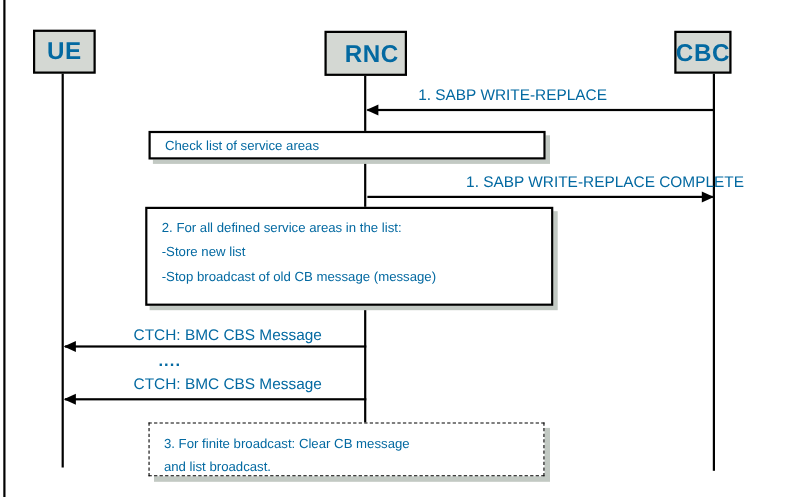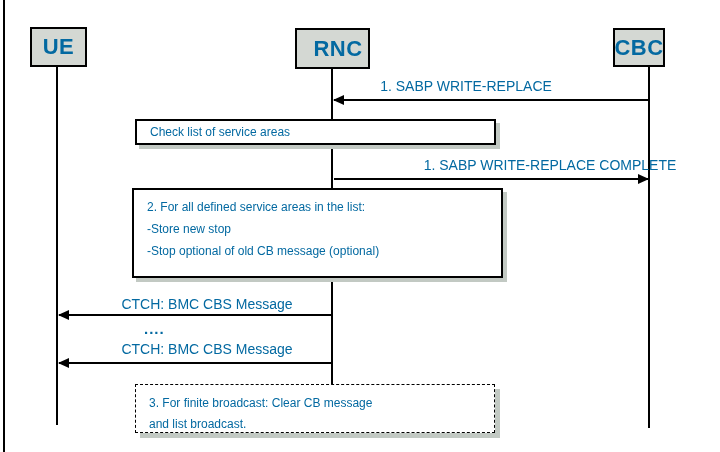--- a/index.html
+++ b/index.html
@@ -143,22 +143,22 @@
   <div class="msg-label" style="left:82px; top:341px; width:250px;">CTCH: BMC CBS Message</div>
   <div class="msg-line" style="left:59px; top:362px; width:274px;"></div>
   <div class="arrowhead left" style="left:58px; top:358px;"></div>
 
   <div class="note note-solid note-check">
     <span class="note-line">Check list of service areas</span>
   </div>
 
   <div class="note note-solid note-process">
     <span class="note-line">2. For all defined service areas in the list:</span>
-    <span class="note-line">-Store new stop</span>
-    <span class="note-line">-Stop optional of old CB message (optional)</span>
+    <span class="note-line">-Store new list</span>
+    <span class="note-line">-Stop broadcast of old CB message (message)</span>
   </div>
 
   <div class="note note-dashed note-finite">
     <span class="note-line">3. For finite broadcast: Clear CB message</span>
     <span class="note-line">and list broadcast.</span>
   </div>
 
 </div>
 
 </body></html>

